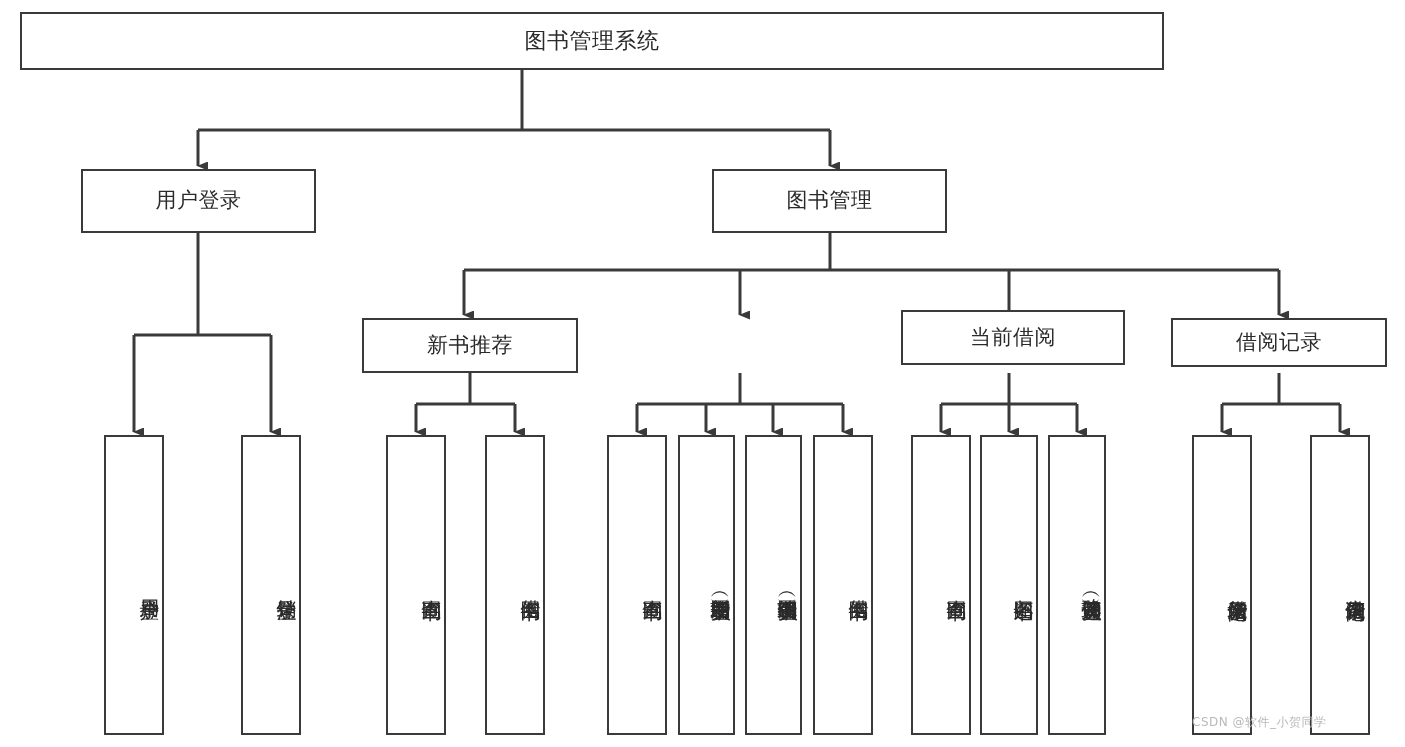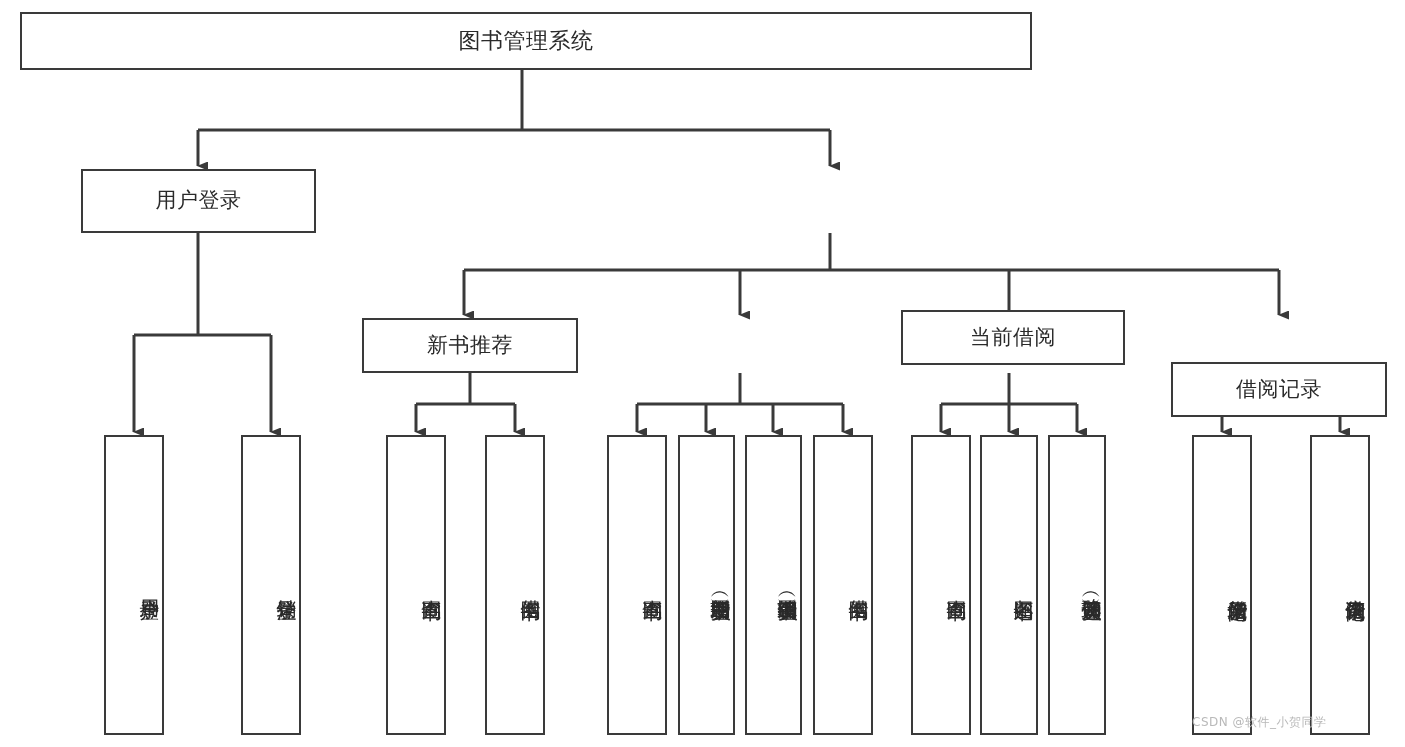--- a/index.html
+++ b/index.html
@@ -122,27 +122,28 @@
       <path d="M 1009,404 L 1009,432" marker-end="url(#arrowhead)"></path>
       <path d="M 1077,404 L 1077,432" marker-end="url(#arrowhead)"></path>
 
       <path d="M 1279,373 L 1279,404"></path>
       <path d="M 1222,404 L 1340,404"></path>
       <path d="M 1222,404 L 1222,432" marker-end="url(#arrowhead)"></path>
       <path d="M 1340,404 L 1340,432" marker-end="url(#arrowhead)"></path>
     </g>
   </svg>
 
-  <div class="node horiz root" style="left:20px; top:12px; width:1012px; height:58px;">图书管理系统</div>
+  <div class="node horiz root" style="left:20px; top:12px; width:1144px; height:58px;">图书管理系统</div>
 
   <div class="node horiz" style="left:81px; top:169px; width:235px; height:64px;">用户登录</div>
+  <div class="node horiz" style="left:712px; top:169px; width:235px; height:64px;">图书管理</div>
 
   <div class="node horiz" style="left:362px; top:318px; width:216px; height:55px;">新书推荐</div>
   <div class="node horiz" style="left:901px; top:310px; width:224px; height:55px;">当前借阅</div>
-  <div class="node horiz" style="left:1171px; top:318px; width:216px; height:55px;margin-top:44px;">借阅记录</div>
+  <div class="node horiz" style="left:1171px; top:318px; width:216px; height:49px;">借阅记录</div>
 
   <div class="node vert" style="left:104px; top:435px; width:60px; height:300px;">
     <span class="vlabel">用户登录</span>
   </div>
   <div class="node vert" style="left:241px; top:435px; width:60px; height:300px;">
     <span class="vlabel">注销登录</span>
   </div>
 
   <div class="node vert" style="left:386px; top:435px; width:60px; height:300px;">
     <span class="vlabel">查询图书</span>

